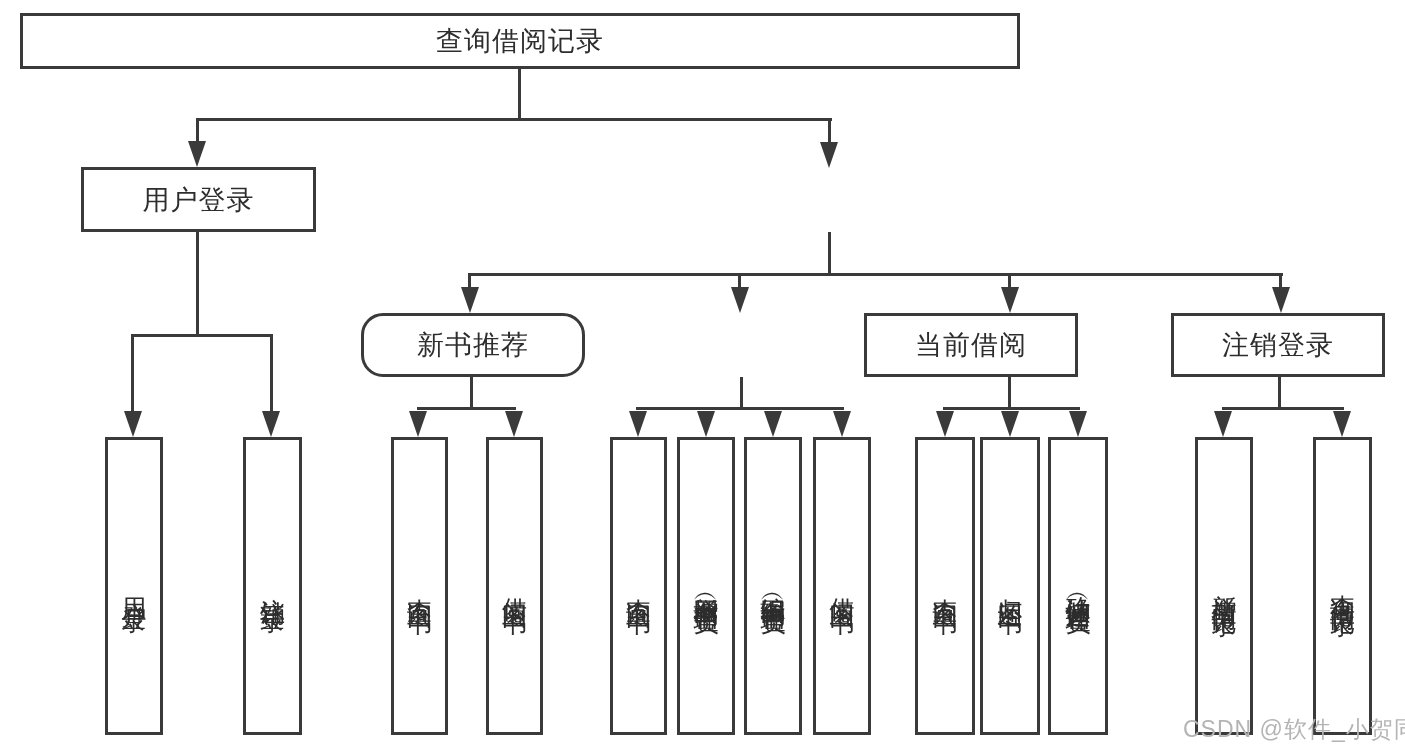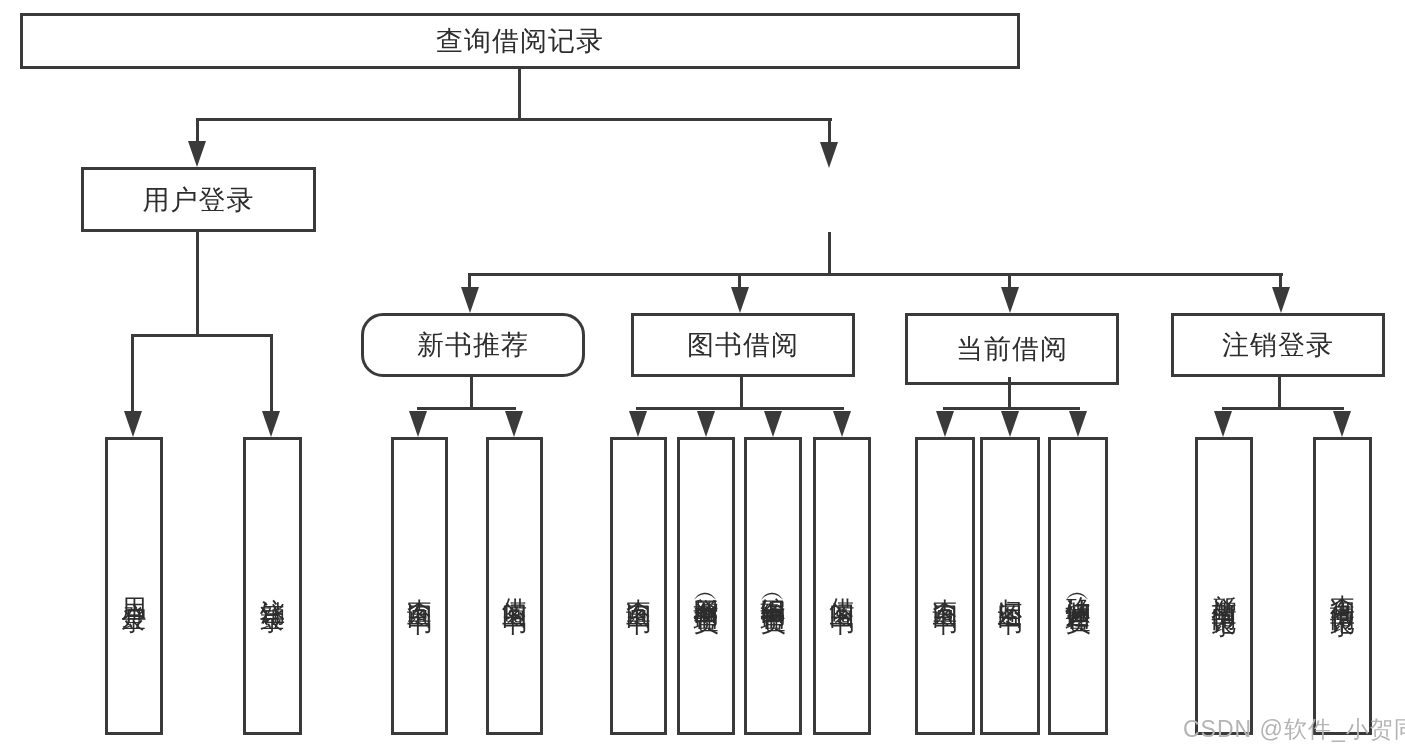--- a/index.html
+++ b/index.html
@@ -71,24 +71,21 @@
   </div>
 
   <div class="box hbox" style="left:81px;top:167px;width:235px;height:65px;">
     <span>用户登录</span>
   </div>
 
 
   <div class="box hbox" style="left:361px;top:313px;width:224px;height:64px;border-radius:22px;">
     <span>新书推荐</span>
   </div>
-  <div class="box hbox" style="left:631px;top:313px;width:224px;height:64px;">
-    <span>图书借阅</span>
-  </div>
-  <div class="box hbox" style="left:905px;top:313px;width:214px;height:72px;">
+  <div class="box hbox" style="left:864px;top:313px;width:214px;height:64px;">
     <span>当前借阅</span>
   </div>
   <div class="box hbox" style="left:1171px;top:313px;width:214px;height:64px;">
     <span>注销登录</span>
   </div>
 
   <div class="box vbox" style="left:105px;top:437px;width:58px;height:298px;">
     <span class="vtext">用户登录</span>
   </div>
   <div class="box vbox" style="left:243px;top:437px;width:59px;height:298px;">

